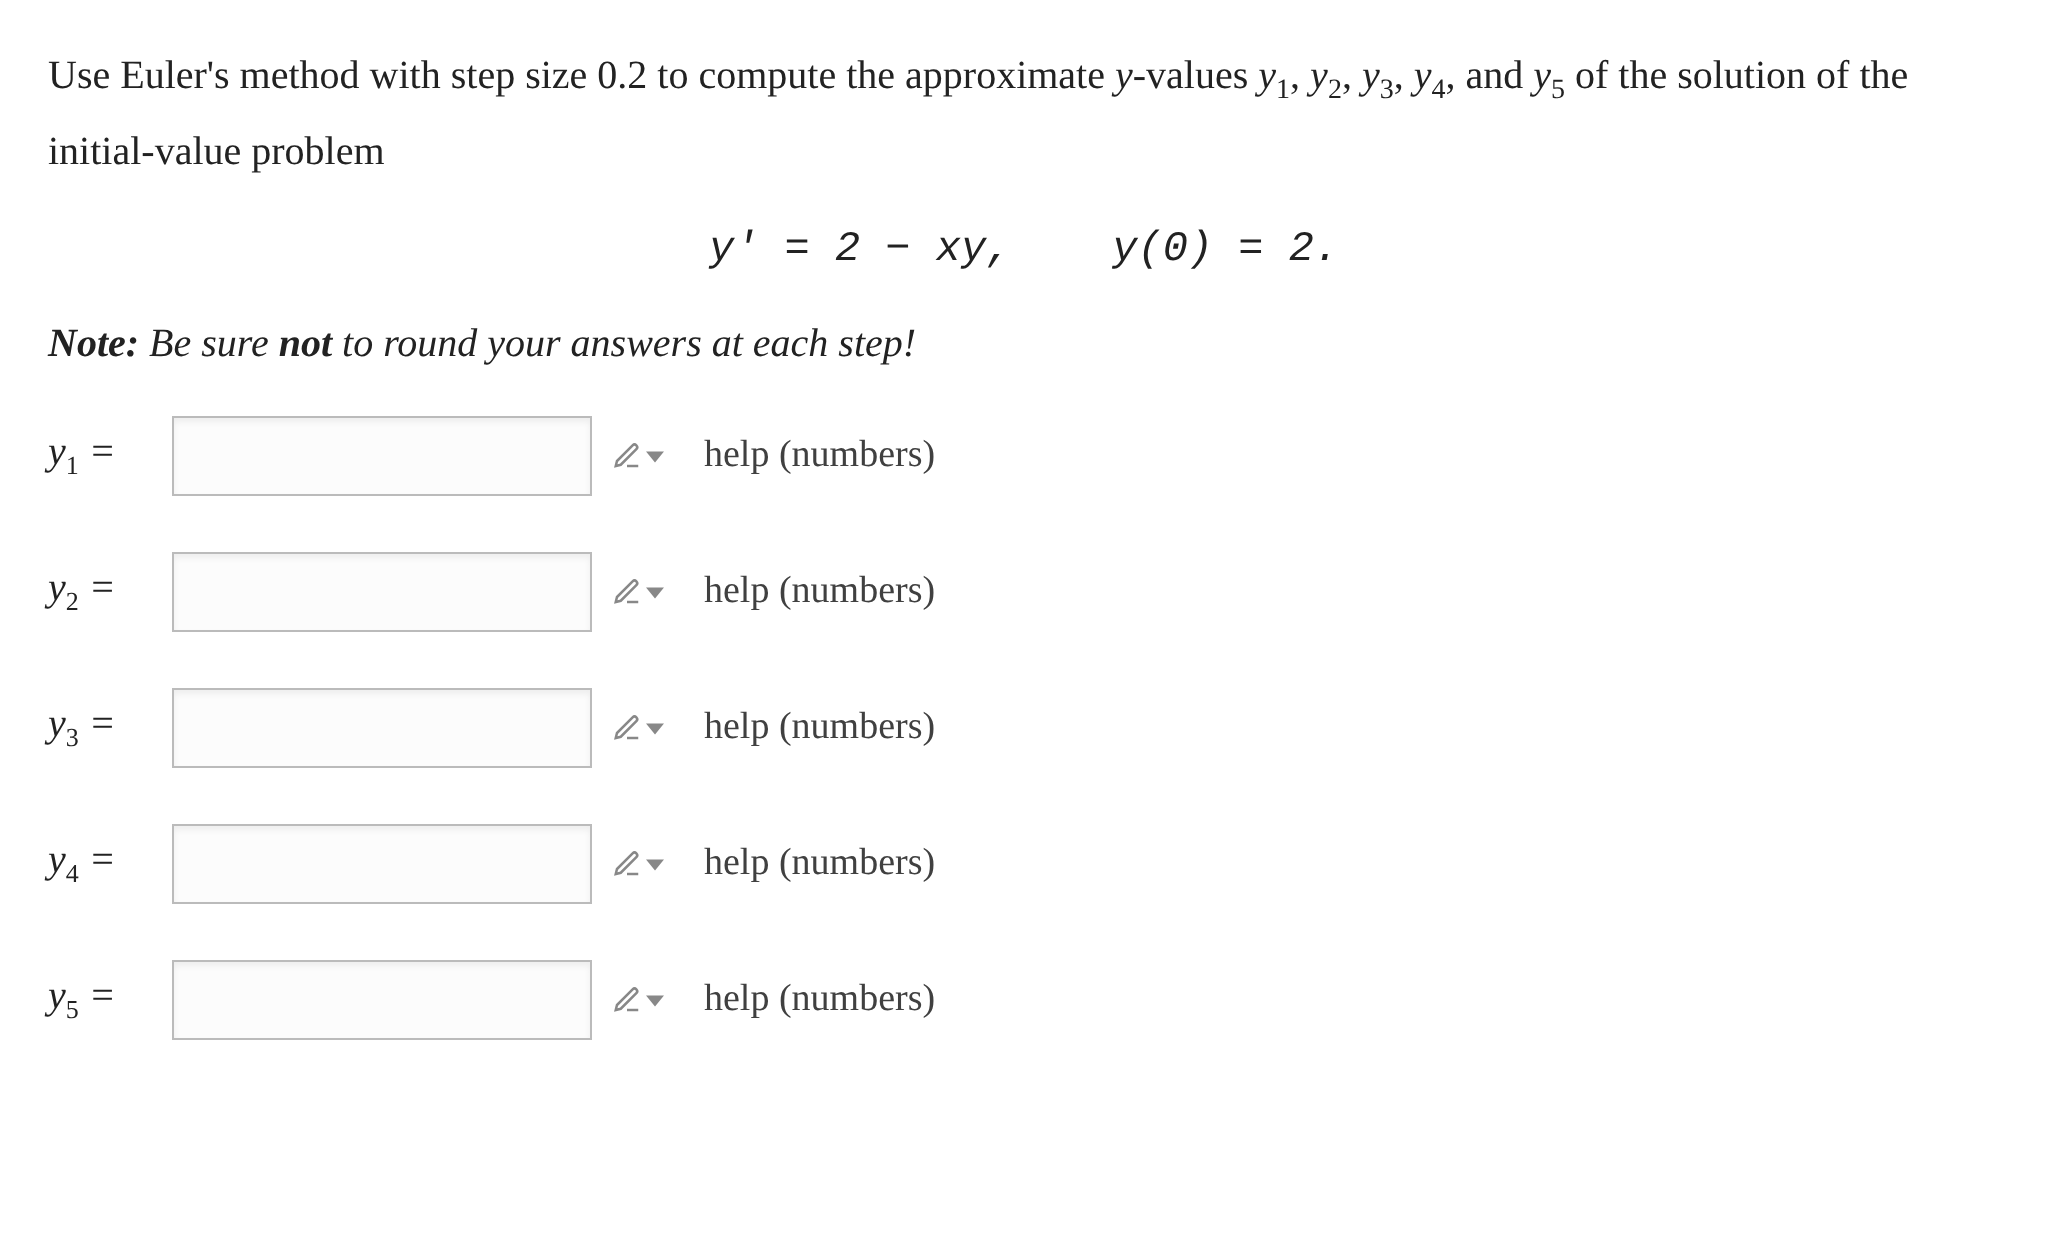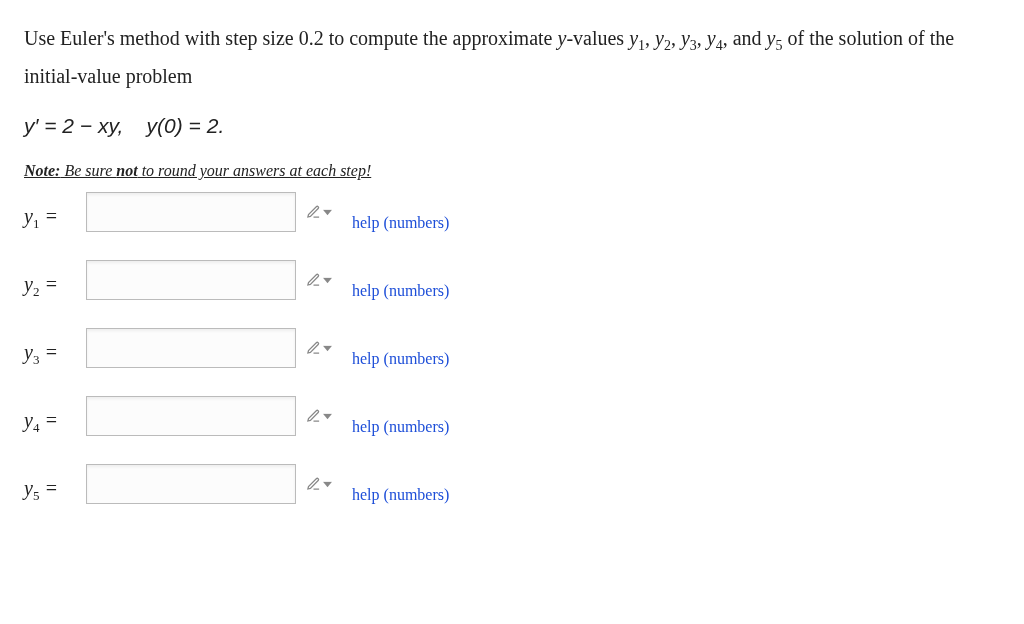--- a/index.html
+++ b/index.html
@@ -10,42 +10,42 @@
     color: #222;
     background: #fff;
     width: 1024px;
     box-sizing: border-box;
   }
   .problem-text {
     line-height: 1.8;
     margin-bottom: 20px;
   }
   .equation {
-    font-family: Liberation Sans, sans-serif;
+    text-align: center;
+    font-family: Liberation Mono, monospace;
     font-style: italic;
     font-size: 21px;
     margin: 18px 0 24px 0;
   }
   .note {
     font-style: italic;
-    margin-bottom: 12px;
-    font-size: 16px;
-    text-decoration: underline;
+    margin-bottom: 24px;
+    font-size: 20px;
   }
   .note .bold {
     font-weight: bold;
     font-style: italic;
   }
   .note .label {
     font-weight: bold;
     font-style: italic;
   }
   .answer-row {
     display: flex;
-    align-items: flex-end;
+    align-items: center;
     margin-bottom: 28px;
   }
   .answer-label {
     font-family: 'Times New Roman', serif;
     font-style: italic;
     font-size: 20px;
     width: 62px;
     flex-shrink: 0;
   }
   .answer-label sub {
@@ -72,24 +72,24 @@
     position: absolute;
     right: 10px;
     top: 50%;
     transform: translateY(-50%);
     pointer-events: none;
     display: flex;
     align-items: center;
     gap: 2px;
   }
   .help-link {
-    color: #1d4ed8;
+    color: #404040;
     text-decoration: none;
     margin-left: 10px;
-    font-size: 16px;
+    font-size: 19px;
   }
   .mathvar {
     font-style: italic;
     font-family: 'Times New Roman', serif;
   }
   sub {
     font-size: 0.7em;
     vertical-align: sub;
     font-style: normal;
   }

